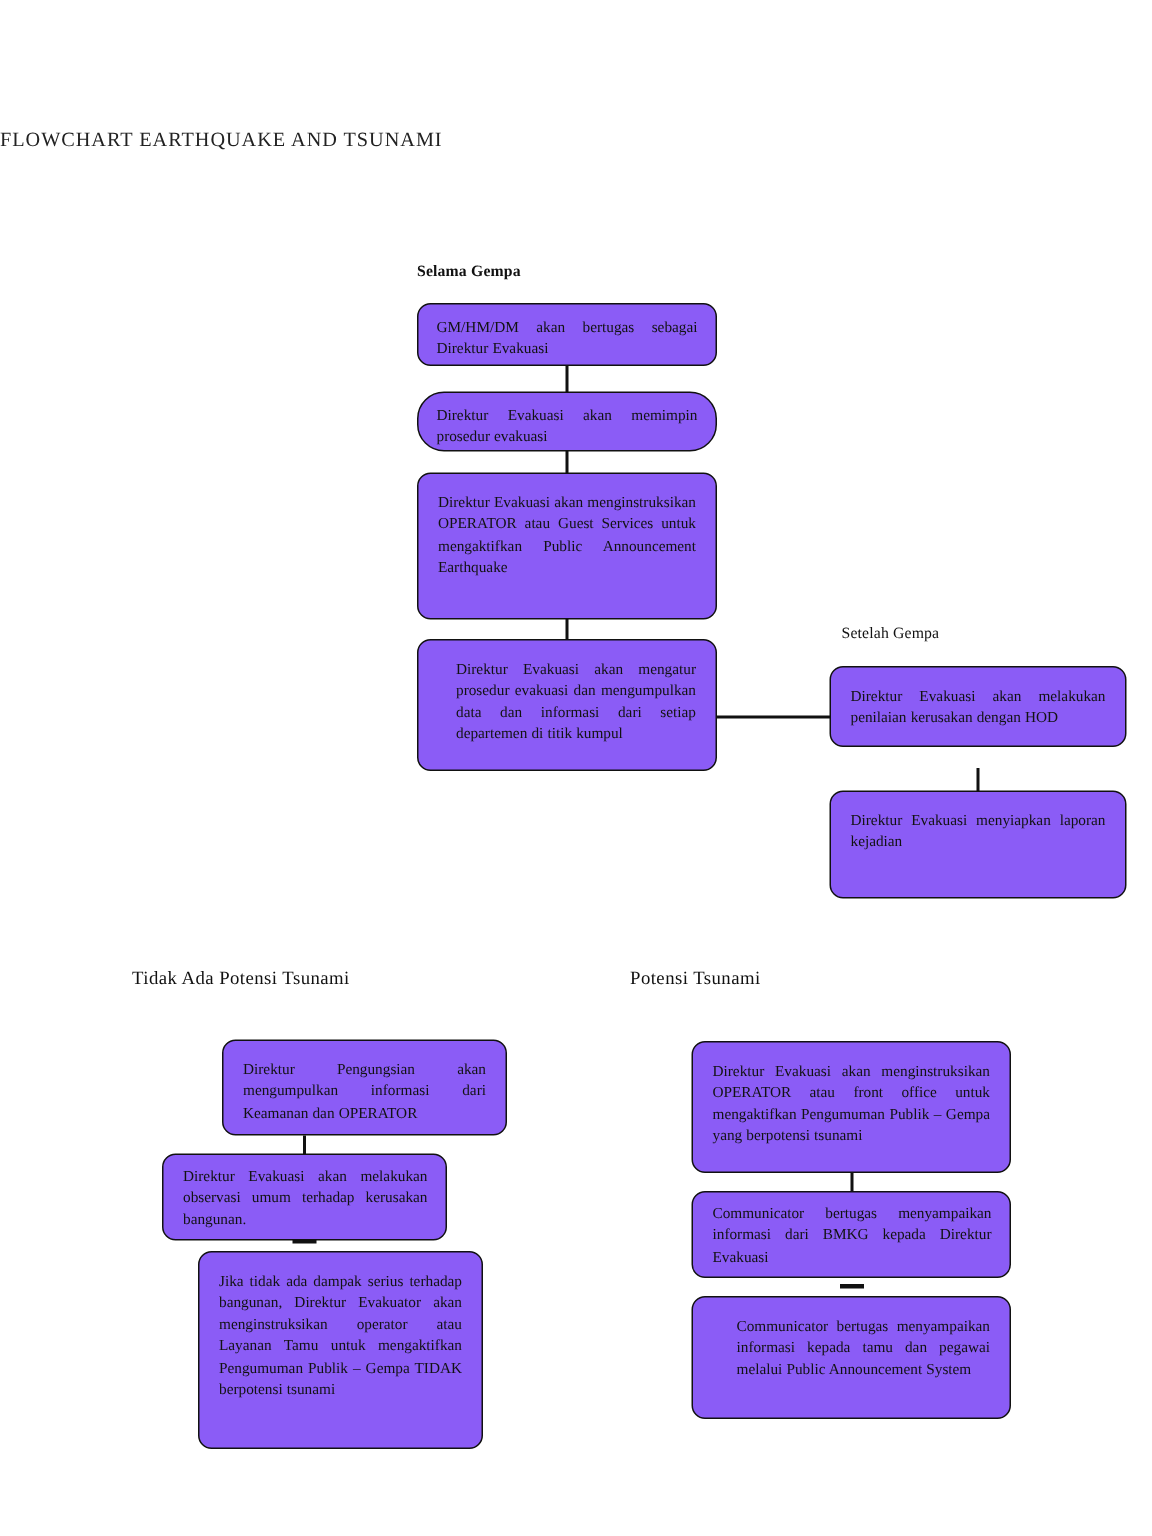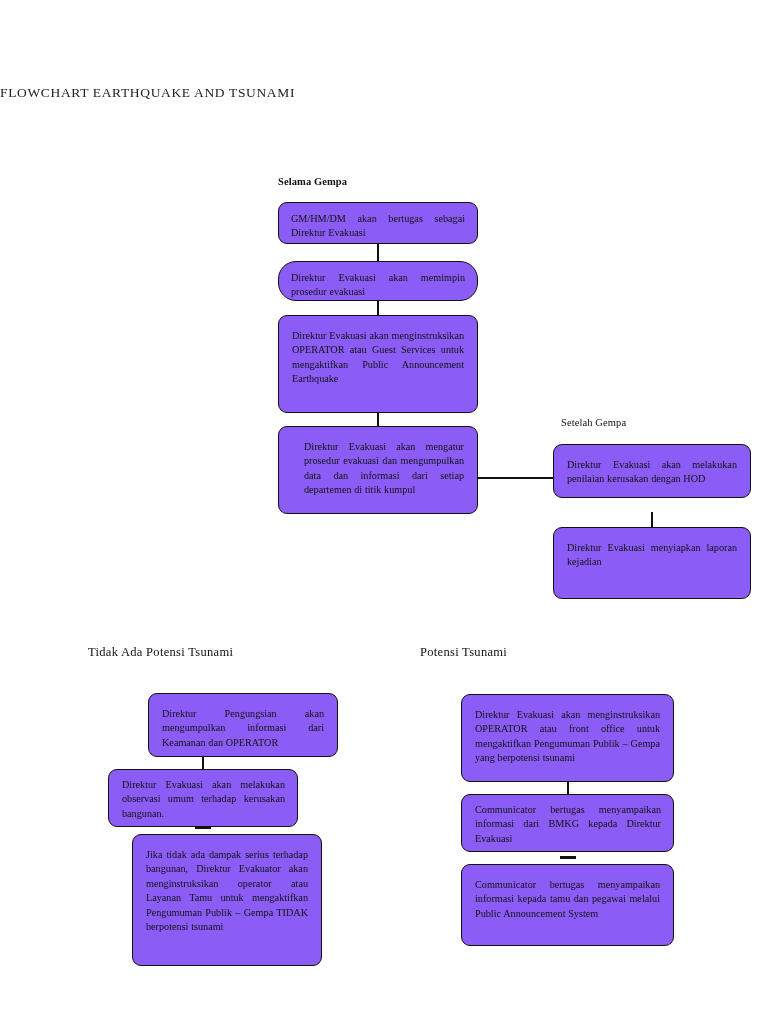--- a/index.html
+++ b/index.html
@@ -152,15 +152,15 @@
 <div class="conn-dash" style="left:560px; top:856px; width:16px;"></div>
 
 <div class="flow-box pad-c" style="left:461px; top:694px; width:213px; height:88px;">
   <span class="box-text">Direktur Evakuasi akan menginstruksikan OPERATOR atau front office untuk mengaktifkan Pengumuman Publik – Gempa yang berpotensi tsunami</span>
 </div>
 
 <div class="flow-box pad-d" style="left:461px; top:794px; width:213px; height:58px;">
   <span class="box-text">Communicator bertugas menyampaikan informasi dari BMKG kepada Direktur Evakuasi</span>
 </div>
 
-<div class="flow-box pad-c" style="left:461px; top:864px; width:213px; height:82px;">
+<div class="flow-box pad-c" style="left:461px; top:864px; width:213px; height:82px;padding-left:16px;">
   <span class="box-text">Communicator bertugas menyampaikan informasi kepada tamu dan pegawai melalui Public Announcement System</span>
 </div>
 
 </body></html>

